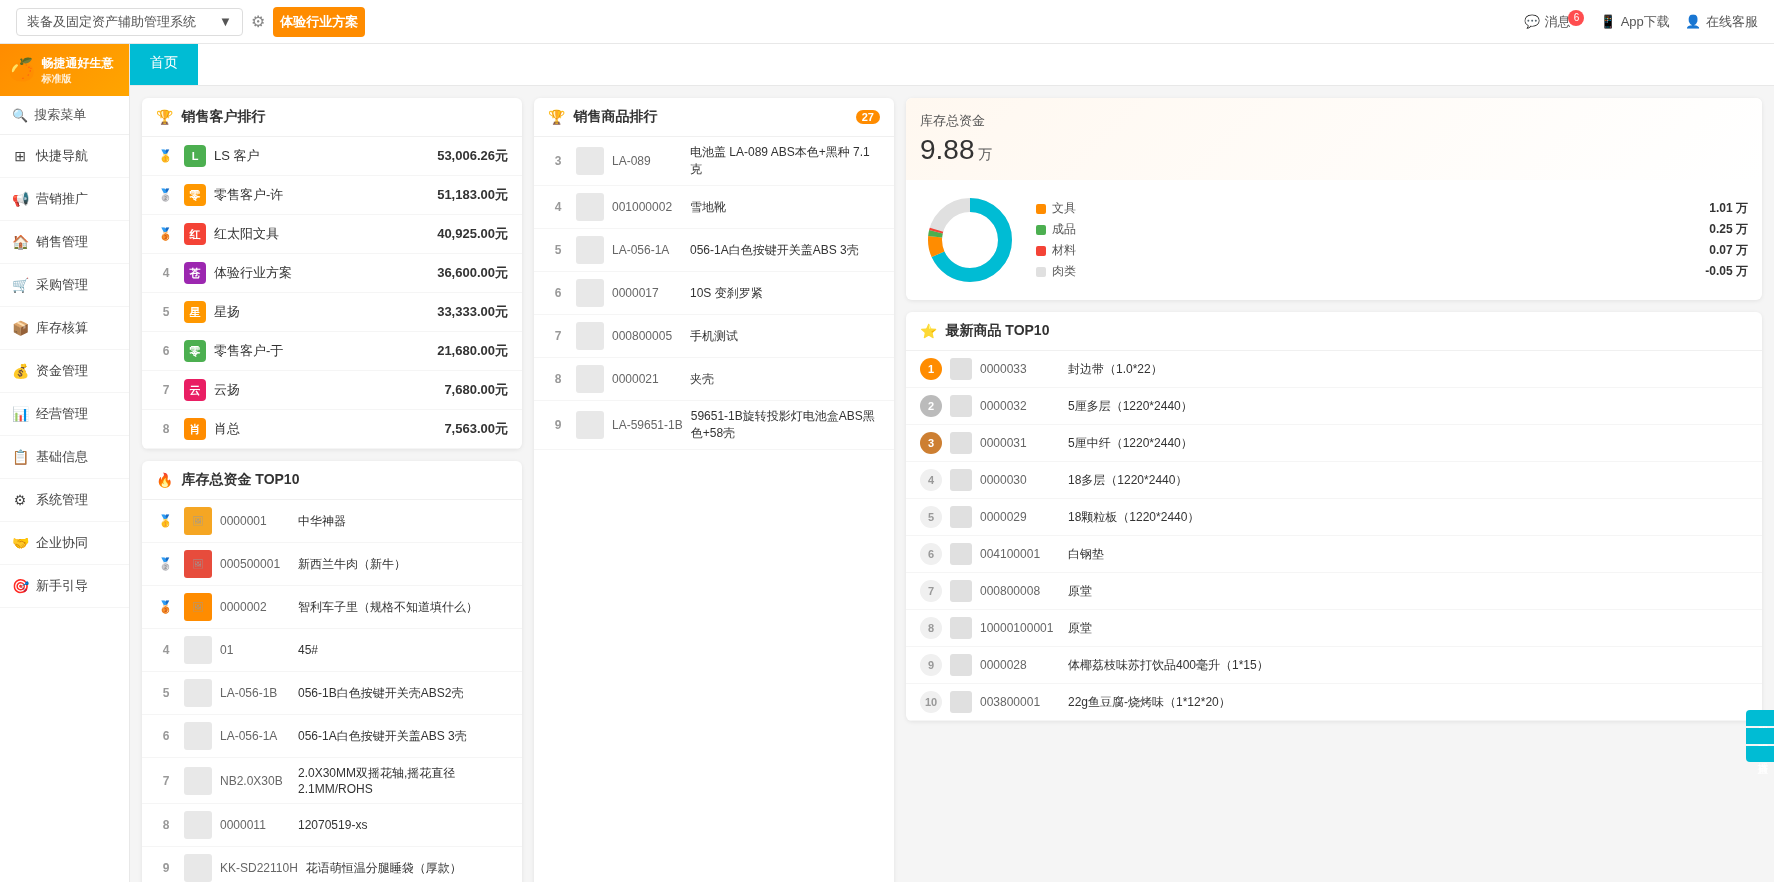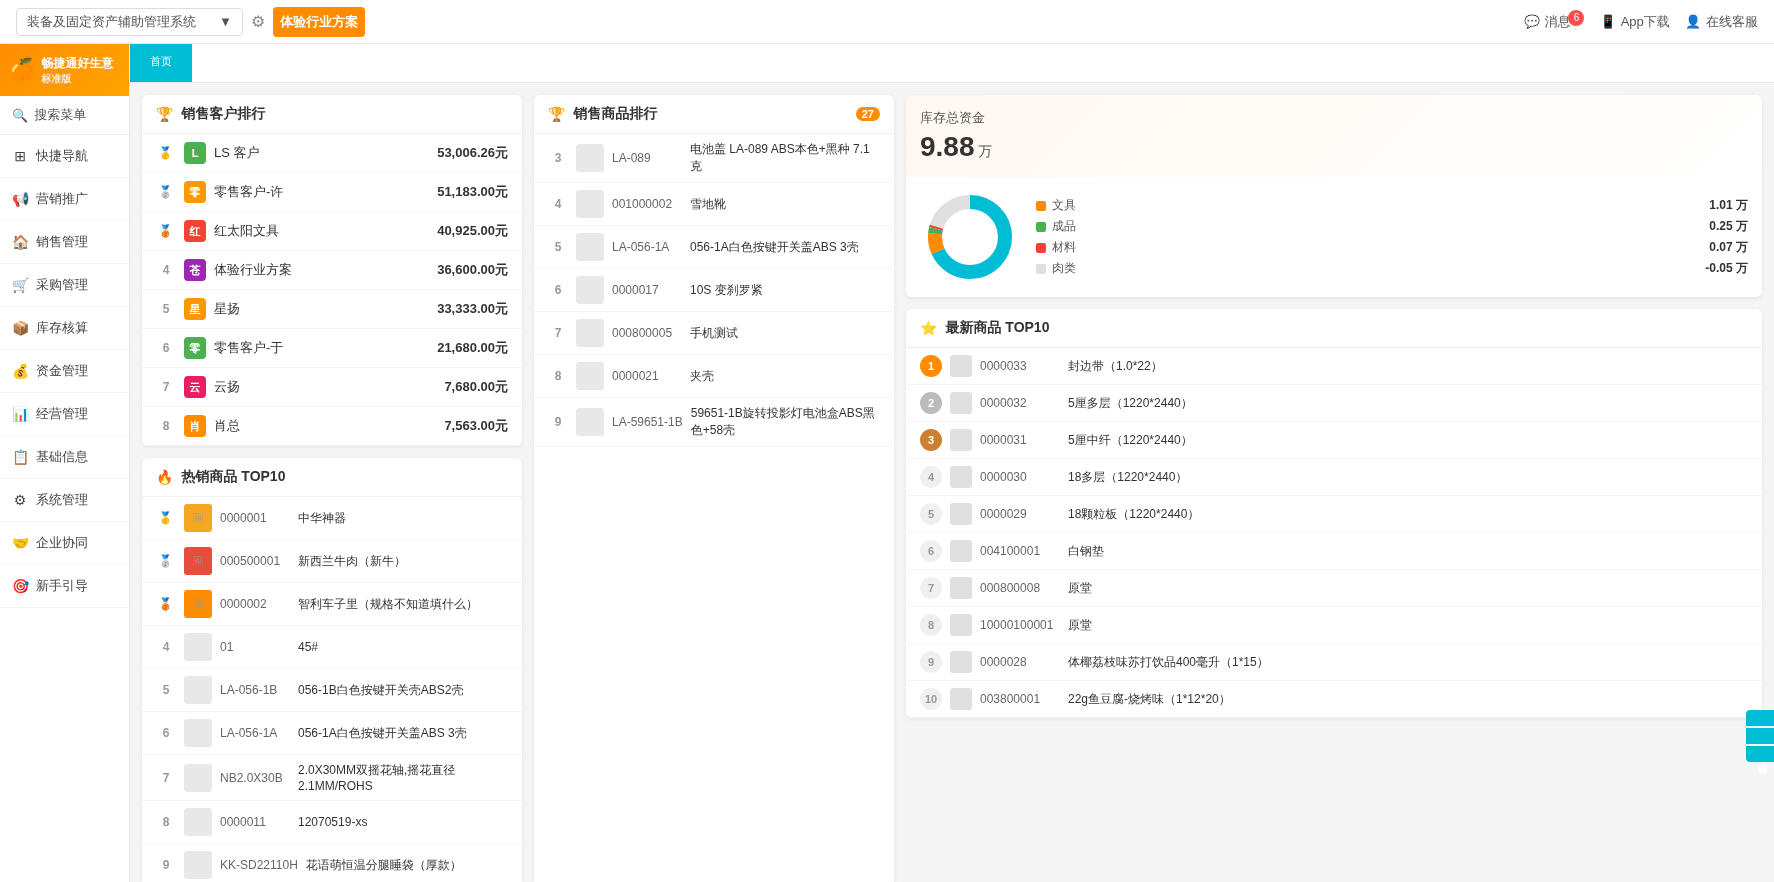--- a/index.html
+++ b/index.html
@@ -60,21 +60,21 @@
       transition: background 0.2s;
     }
     .sidebar-icon { font-size: 14px; width: 16px; text-align: center; }
 
     
     .content-area { flex: 1; overflow-y: auto; display: flex; flex-direction: column; }
 
     
     .nav-tabs { background: #fff; border-bottom: 1px solid #e8e8e8; display: flex; flex-shrink: 0; }
     .nav-tab {
-      padding: 10px 20px; cursor: pointer; font-size: 11px;
+      padding: 10px 20px; cursor: pointer; font-size: 14px;
       border-bottom: 3px solid transparent; color: #555;
     }
     .nav-tab.active { color: #fff; background: #00bcd4; border-bottom: 3px solid #00bcd4; }
 
     
     .page-content { padding: 12px; display: flex; gap: 12px; flex: 1; }
 
     
     .col-left { width: 380px; flex-shrink: 0; display: flex; flex-direction: column; gap: 12px; }
     .col-middle { width: 360px; flex-shrink: 0; display: flex; flex-direction: column; gap: 12px; }
@@ -116,21 +116,21 @@
     .product-img { width: 28px; height: 28px; border-radius: 3px; background: #ddd; object-fit: cover; display: flex; align-items: center; justify-content: center; font-size: 9px; color: #999; flex-shrink: 0; }
     .product-code { color: #666; font-size: 12px; min-width: 70px; }
     .product-name { color: #333; font-size: 12px; flex: 1; }
 
     
     .inventory-summary {
       padding: 14px;
       background: linear-gradient(135deg, #fff8f0, #fff);
     }
     .inventory-total-label { color: #555; font-size: 13px; margin-bottom: 4px; }
-    .inventory-total-value { font-size: 28px; font-weight: bold; color: #333; }
+    .inventory-total-value { font-size: 28px; font-weight: normal; color: #333; }
     .inventory-total-unit { font-size: 14px; color: #555; }
 
     .donut-container { display: flex; align-items: center; padding: 10px 14px; gap: 16px; }
     .donut-chart { width: 100px; height: 100px; position: relative; flex-shrink: 0; }
     .donut-svg { width: 100%; height: 100%; }
     .legend { display: flex; flex-direction: column; gap: 4px; flex: 1; }
     .legend-item { display: flex; align-items: center; gap: 6px; font-size: 12px; }
     .legend-dot { width: 10px; height: 10px; border-radius: 2px; flex-shrink: 0; }
     .legend-label { flex: 1; color: #555; }
     .legend-value { color: #333; font-weight: bold; min-width: 55px; text-align: right; }
@@ -319,21 +319,21 @@
     <span class="cust-badge" style="background:#ff8c00">肖</span>
     <span class="rank-name">肖总</span>
     <span class="rank-amount">7,563.00元</span>
   </div>
             </div>
         </div>
 
         <div class="card">
           <div class="card-header">
             <span>🔥</span>
-            <span>热销商品 TOP10</span>
+            <span>库存总资金 TOP10</span>
           </div>
           <div class="product-list" id="hot-products-list">
           <div class="product-item">
     <span class="product-rank top1">🥇</span>
     <div class="product-img" style="background:#f5a623;">🖼</div>
     <span class="product-code">0000001</span>
     <span class="product-name">中华神器</span>
   </div>
               <div class="product-item">
     <span class="product-rank top2">🥈</span>

